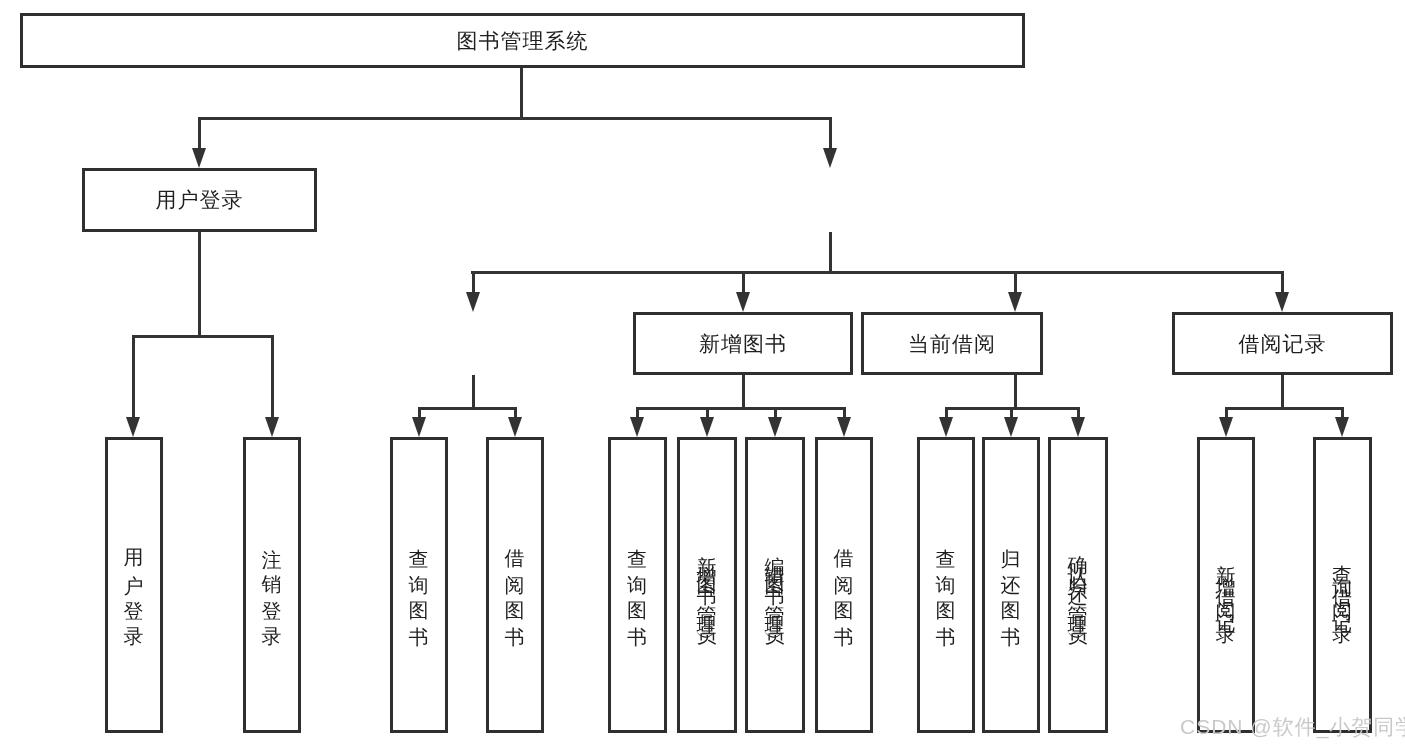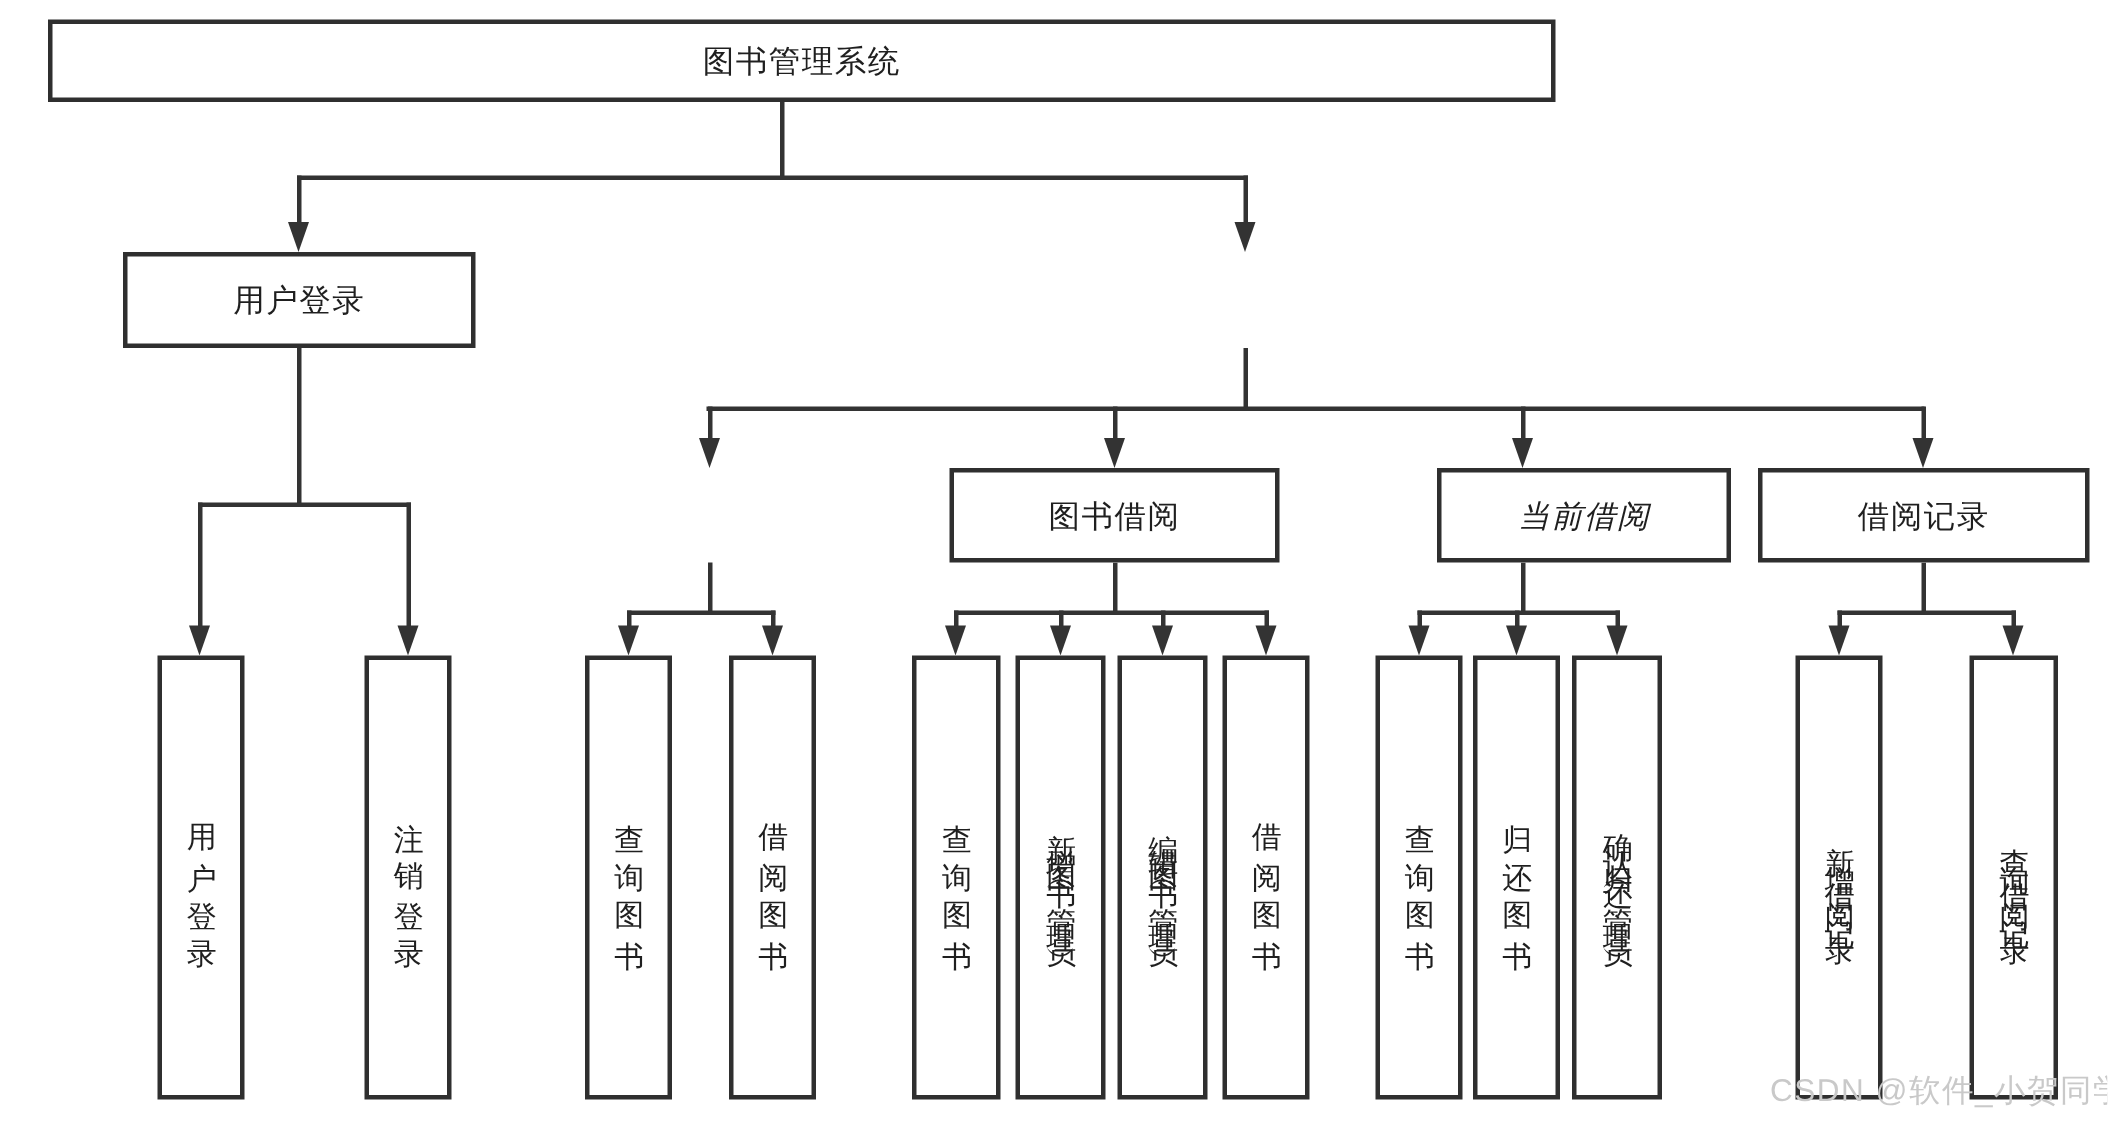--- a/index.html
+++ b/index.html
@@ -57,35 +57,35 @@
     letter-spacing: 1px;
     z-index: 3;
     white-space: nowrap;
   }
 </style>
 </head>
 <body>
 
 <div id="stage">
 
-  <div class="box hbox" style="left:32px; top:13px; width:1005px; height:55px;">
+  <div class="box hbox" style="left:20px; top:13px; width:1005px; height:55px;">
     <span>图书管理系统</span>
   </div>
 
   <div class="box hbox" style="left:82px; top:168px; width:235px; height:64px;">
     <span>用户登录</span>
   </div>
 
 
 
   <div class="box hbox" style="left:633px; top:312px; width:220px; height:63px;">
-    <span>图书借阅</span>
+    <span>新增图书</span>
   </div>
 
-  <div class="box hbox" style="left:958px; top:312px; width:196px; height:63px;font-style:italic;">
+  <div class="box hbox" style="left:861px; top:312px; width:182px; height:63px;">
     <span>当前借阅</span>
   </div>
 
   <div class="box hbox" style="left:1172px; top:312px; width:221px; height:63px;">
     <span>借阅记录</span>
   </div>
 
   <div class="box vbox" style="left:105px; top:437px; width:58px; height:296px;">
     <span class="vtxt ls4">用户登录</span>
   </div>

